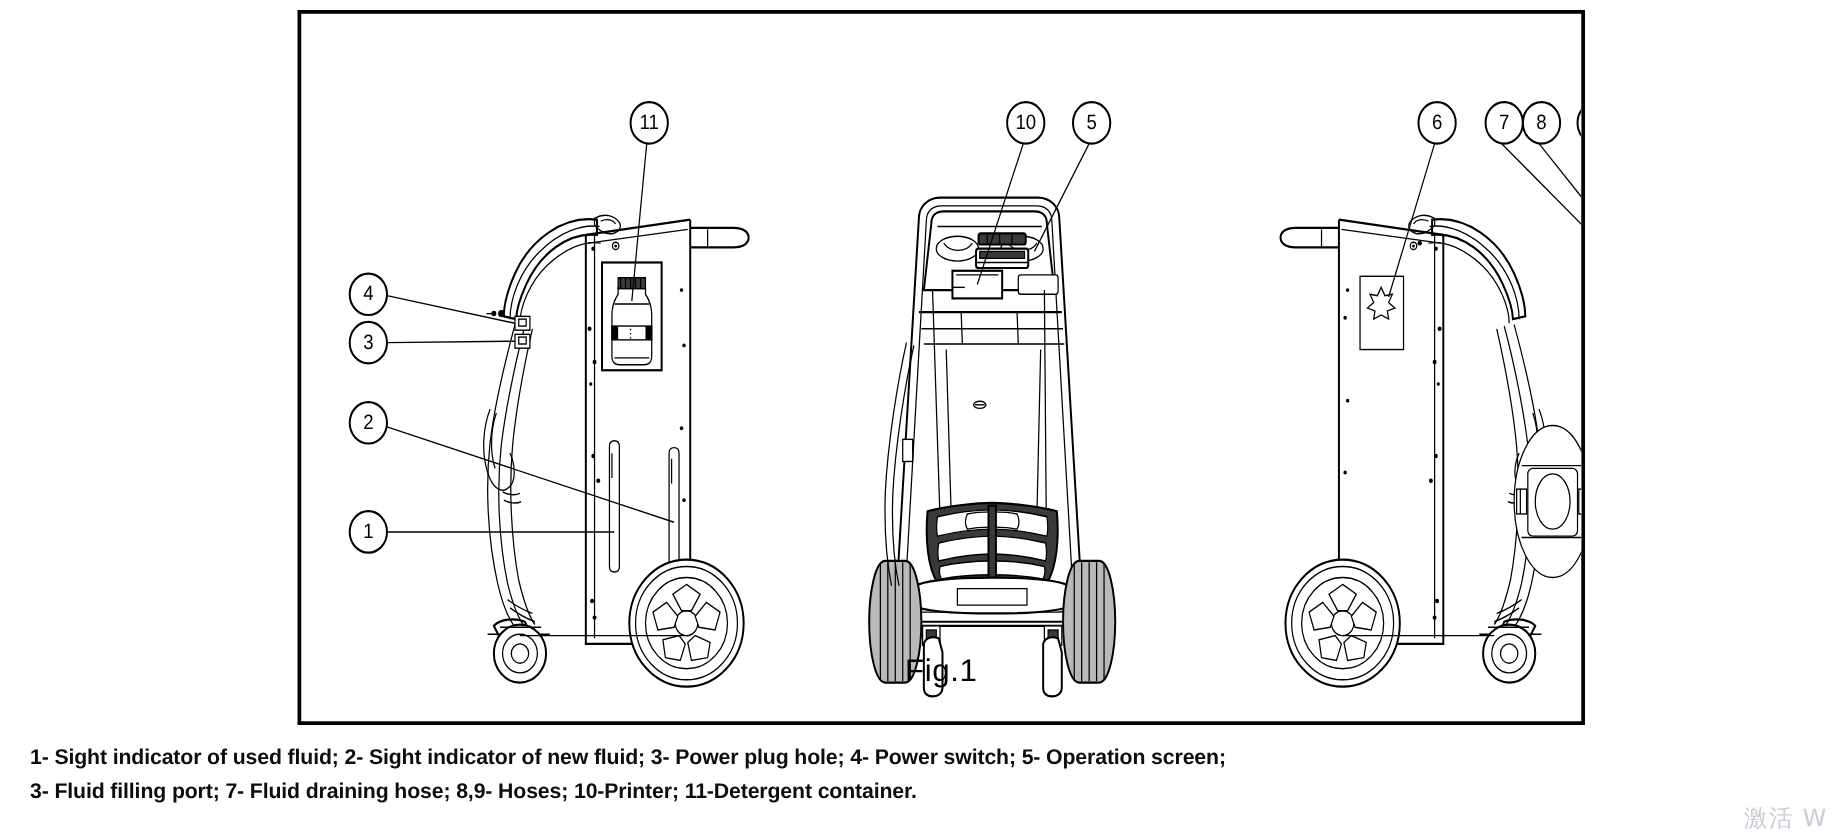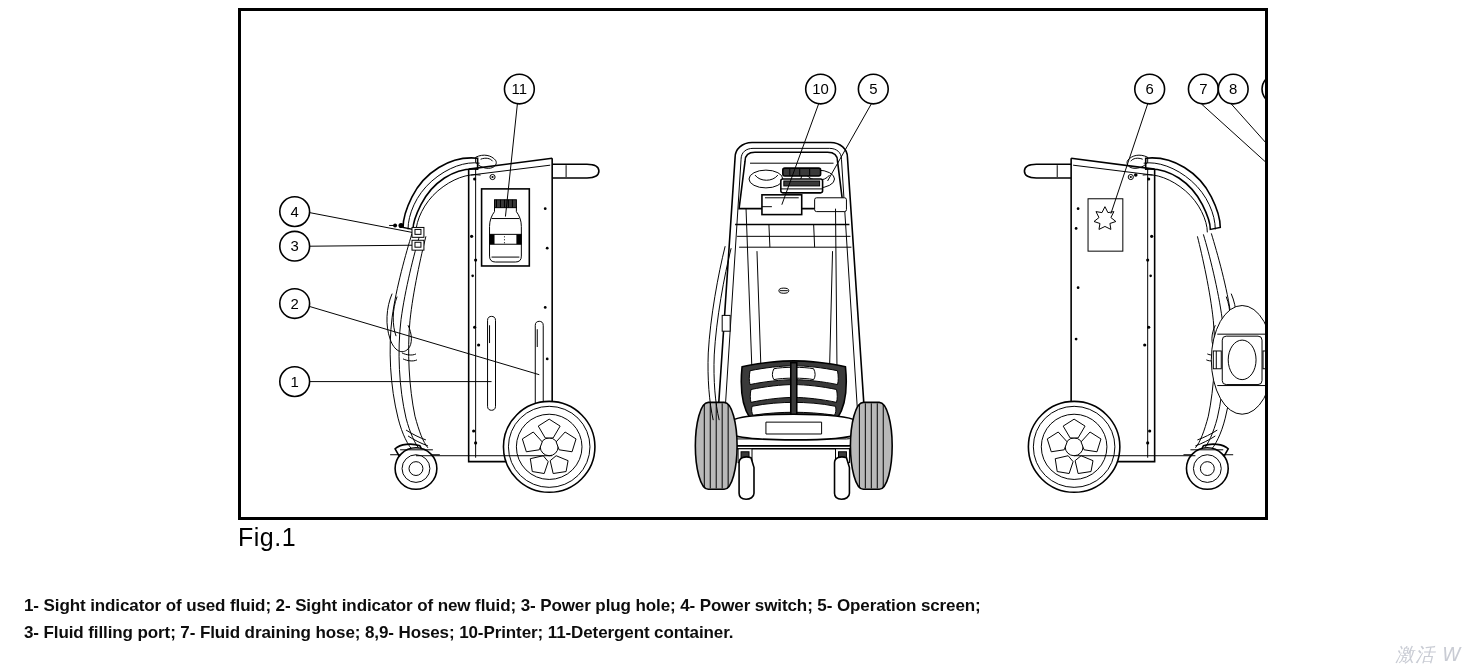--- a/index.html
+++ b/index.html
@@ -12,39 +12,39 @@
     height: 670px;
     position: relative;
     font-family: "Liberation Sans", sans-serif;
     overflow: hidden;
   }
   .figure-frame {
     position: absolute;
     left: 238px;
     top: 8px;
     width: 1030px;
-    height: 512px;
+    height: 572px;
     border: 3px solid #000000;
     box-sizing: border-box;
     background: #ffffff;
   }
   .figure-svg {
     position: absolute;
     left: 0;
     top: 0;
     width: 100%;
     height: 100%;
     display: block;
   }
   .fig-caption {
     position: absolute;
     left: 238px;
     top: 523px;
     width: 1030px;
-    text-align: left;
+    text-align: center;
     font-family: "Liberation Sans", sans-serif;
     font-size: 25px;
     color: #000000;
     letter-spacing: 0.5px;
   }
   .legend {
     position: absolute;
     left: 24px;
     top: 592px;
     width: 1424px;
@@ -60,21 +60,20 @@
   }
   .watermark {
     position: absolute;
     right: 6px;
     bottom: 2px;
     font-family: "DejaVu Sans", sans-serif;
     font-size: 19px;
     color: #c9ccd4;
     letter-spacing: 1px;
     user-select: none;
-    font-style: italic;
   }
   svg text {
     font-family: "Liberation Sans", sans-serif;
   }
   .callout-num {
     font-size: 15px;
     fill: #000000;
     text-anchor: middle;
     dominant-baseline: central;
   }

